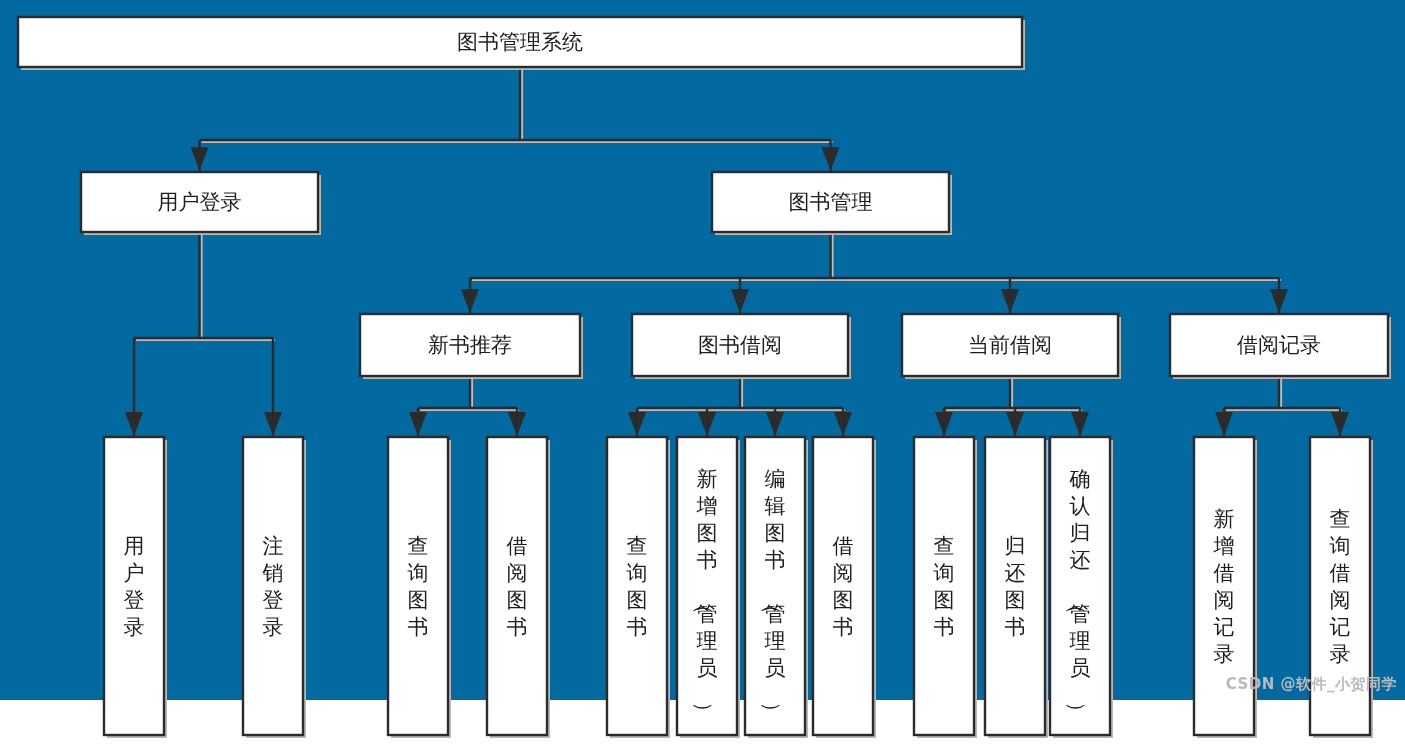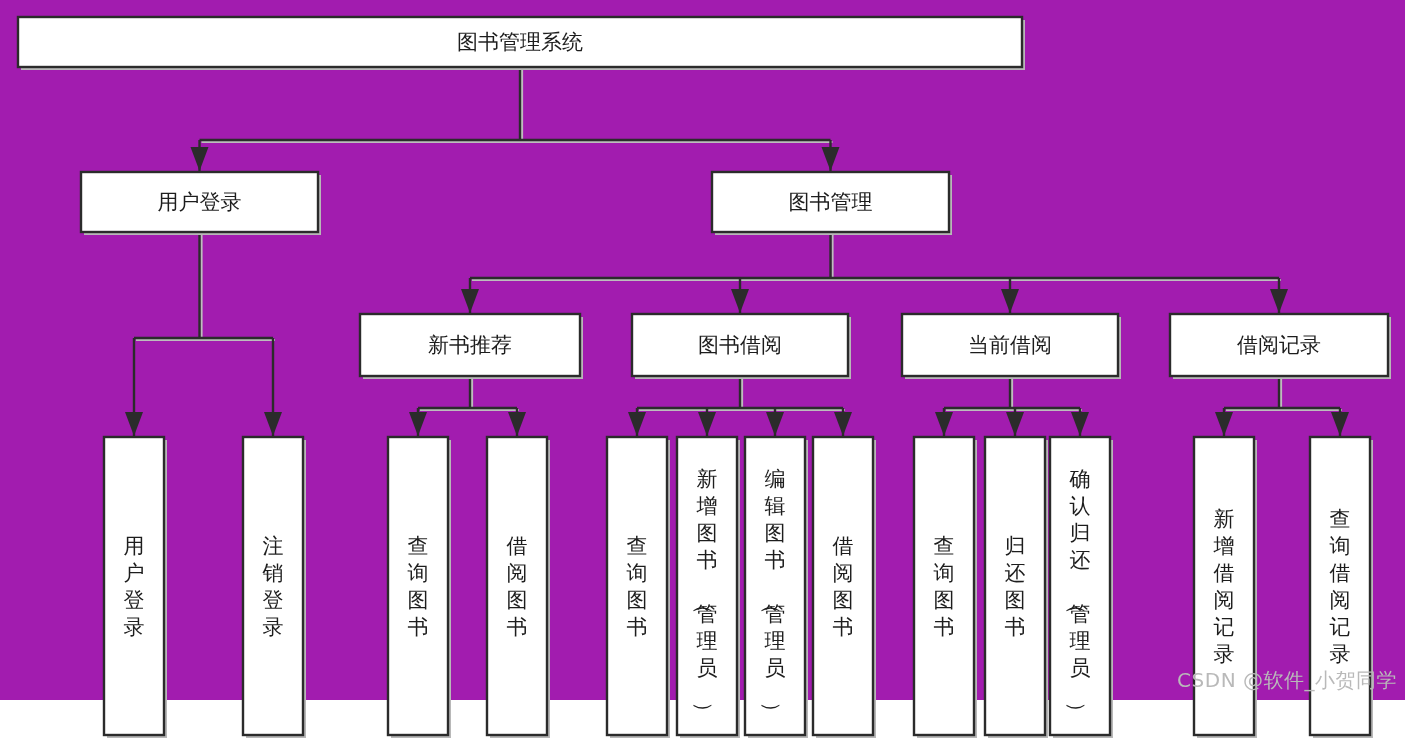--- a/index.html
+++ b/index.html
@@ -10,21 +10,21 @@
   body {
     width: 1405px;
     height: 747px;
     font-family: "DejaVu Sans", "Liberation Sans", sans-serif;
     overflow: hidden;
   }
   #diagram-root {
     position: relative;
     width: 1405px;
     height: 700px;
-    background: #a21caf;
+    background: #0369a1;
   }
   svg.diagram-canvas {
     position: absolute;
     top: 0;
     left: 0;
     width: 1405px;
     height: 747px;
     display: block;
   }
   .node-box {
@@ -62,25 +62,26 @@
     font-family: "DejaVu Sans", "Liberation Sans", sans-serif;
     font-size: 21px;
     fill: #1d1d1d;
     text-anchor: middle;
   }
   .watermark {
     position: absolute;
     right: 8px;
     bottom: 6px;
     font-family: "DejaVu Sans", "Liberation Sans", sans-serif;
-    font-size: 20px;
+    font-size: 15px;
     color: #b9b9b9;
     letter-spacing: 0.5px;
     white-space: nowrap;
     pointer-events: none;
+    font-weight: bold;
   }
 </style>
 </head>
 <body>
 
 <div id="diagram-root">
   <svg class="diagram-canvas" id="diagram-svg" viewBox="0 0 1405 747" xmlns="http://www.w3.org/2000/svg">
       <line x1="522" y1="69" x2="522" y2="142" class="connector-shadow"></line>
       <line x1="520" y1="67" x2="520" y2="140" class="connector"></line>
       <line x1="201.5" y1="142" x2="832.5" y2="142" class="connector-shadow"></line>

